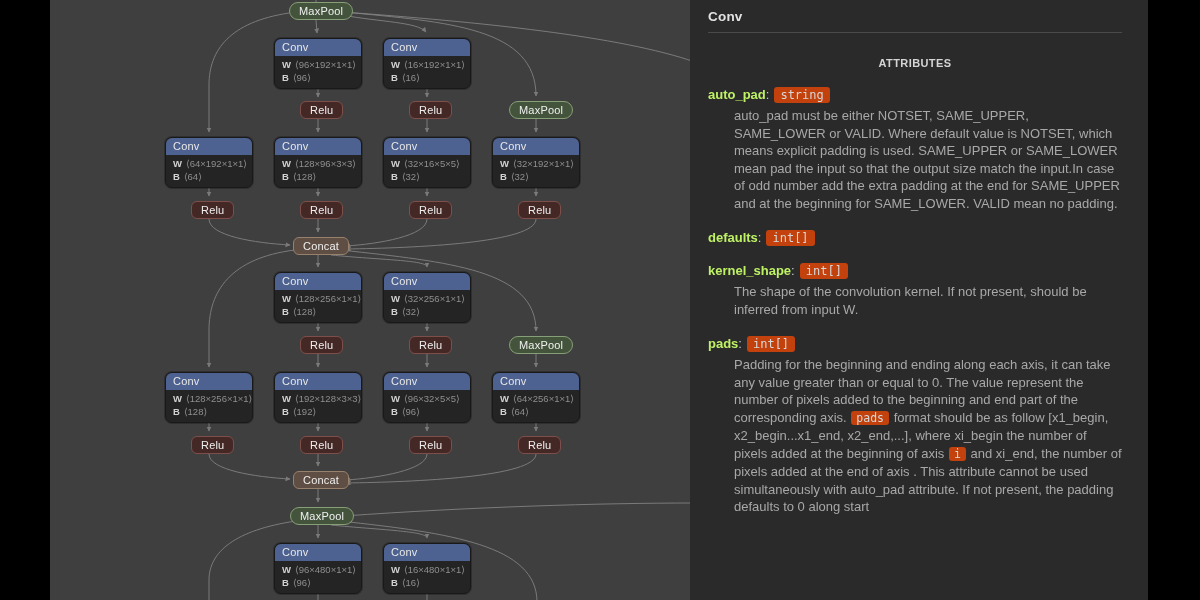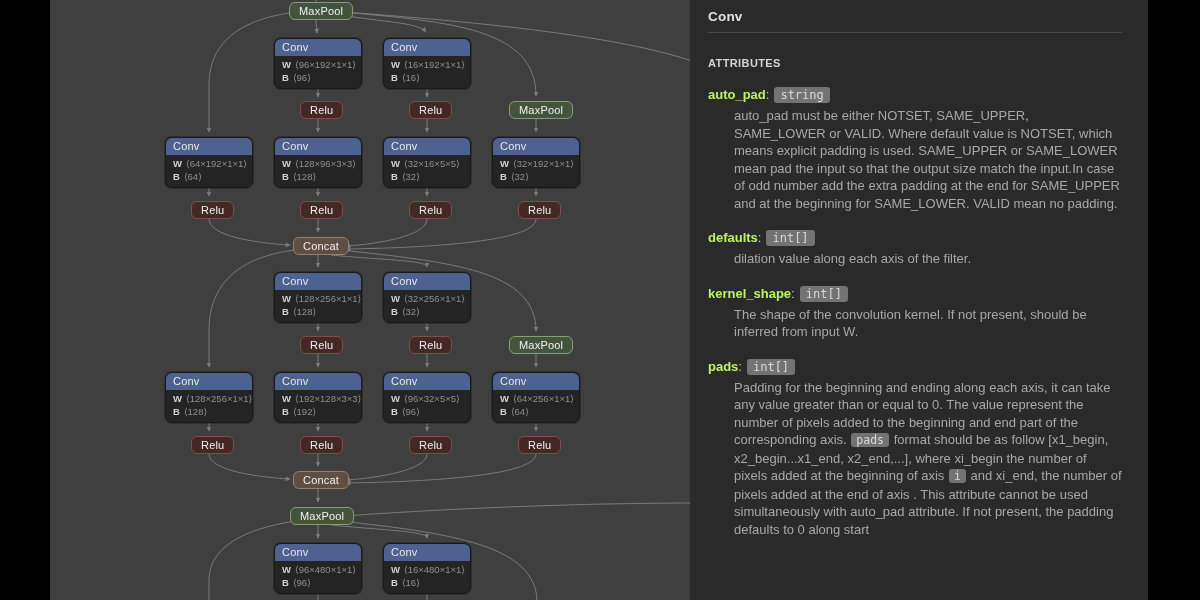--- a/index.html
+++ b/index.html
@@ -13,38 +13,38 @@
   .gnode{position:absolute;box-sizing:border-box;cursor:default;}
   .gnode.conv{border-radius:7px;overflow:hidden;border:1px solid #191919;
     background:var(--node-body,#242424);box-shadow:0 0 0 1px rgba(0,0,0,.25);}
   .gnode.conv .hdr{background:var(--conv-header,#4d6290);color:#e8e8e8;
     font-size:11px;line-height:17px;padding:0 7px;letter-spacing:.2px;}
   .gnode.conv .bdy{padding:2px 7px 4px 7px;}
   .gnode.conv .prow{font-size:9.5px;line-height:13px;color:#8f8f8f;white-space:nowrap;}
   .gnode.conv .prow b{color:#d2d2d2;font-weight:bold;margin-right:4px;}
   .gnode.small{border-radius:6px;border:1px solid;font-size:11px;line-height:16px;
     padding:0 9px;color:#efefef;white-space:nowrap;letter-spacing:.2px;}
-  .gnode.maxpool{background:var(--maxpool-fill,#44543c);border-color:var(--maxpool-border,#879f77);}
+  .gnode.maxpool{background:var(--maxpool-fill,#44543c);border-color:var(--maxpool-border,#879f77);border-radius:9px;}
   .gnode.relu{background:var(--relu-fill,#442826);border-color:var(--relu-border,#7e4f4a);}
   .gnode.concat{background:var(--concat-fill,#5f4e44);border-color:var(--concat-border,#97806c);}
 
   
   .sidebar{position:absolute;left:690px;top:0;width:458px;height:600px;
     background:var(--panel-bg,#2a2a2b);overflow:hidden;box-sizing:border-box;
     padding:9px 26px 0 18px;color:#b2b2b2;}
   .doc-title{font-size:13.5px;font-weight:bold;color:#e2e2e2;margin:0;letter-spacing:.2px;}
   .rule{border-top:1px solid #4a4a4a;margin-top:8px;}
   .doc-summary{font-size:13px;line-height:17.5px;color:#b0b0b0;margin:16px 0 0 0;}
   .attrs-heading{font-size:11px;font-weight:bold;color:#d4d4d4;letter-spacing:.4px;
-    margin:24px 0 0 0;}
+    margin:24px 0 0 0;text-align:center;}
   .attr{margin-top:18px;}
   .attr-name{font-size:13px;color:#c9c9c9;}
   .attr-name b{color:#bef264;}
   .chip{font-family:"DejaVu Sans Mono","Liberation Mono",monospace;font-size:12px;
-    background:#737373;color:#d8d8d8;border-radius:3px;padding:1px 6px;margin-left:5px;}
+    background:#c2410c;color:#d8d8d8;border-radius:3px;padding:1px 6px;margin-left:5px;}
   .attr-desc{margin:5px 0 0 26px;font-size:13px;line-height:17.5px;color:#a8a8a8;}
   .attr-desc .chip{margin:0 1px;padding:0 5px;font-size:11.5px;}
 </style>
 </head>
 <body>
 
 <div class="stage">
 
   <div class="graph-pane" id="graph-pane">
     <svg id="edge-layer" width="640" height="610">
@@ -221,21 +221,20 @@
     <h1 class="doc-title">Conv</h1>
     <div class="rule"></div>
     <h2 class="attrs-heading">ATTRIBUTES</h2>
     <div id="attrs">
         <div class="attr">
           <div class="attr-name"><b>auto_pad</b>:<span class="chip">string</span></div>
           <div class="attr-desc">auto_pad must be either NOTSET, SAME_UPPER, SAME_LOWER or VALID. Where default value is NOTSET, which means explicit padding is used. SAME_UPPER or SAME_LOWER mean pad the input so that the output size match the input.In case of odd number add the extra padding at the end for SAME_UPPER and at the beginning for SAME_LOWER. VALID mean no padding.</div>
         </div>
         <div class="attr">
           <div class="attr-name"><b>defaults</b>:<span class="chip">int[]</span></div>
-          <div class="attr-desc">dilation value along each axis of the filter.</div>
         </div>
         <div class="attr">
           <div class="attr-name"><b>kernel_shape</b>:<span class="chip">int[]</span></div>
           <div class="attr-desc">The shape of the convolution kernel. If not present, should be inferred from input W.</div>
         </div>
         <div class="attr">
           <div class="attr-name"><b>pads</b>:<span class="chip">int[]</span></div>
           <div class="attr-desc">Padding for the beginning and ending along each axis, it can take any value greater than or equal to 0. The value represent the number of pixels added to the beginning and end part of the corresponding axis. <span class="chip">pads</span> format should be as follow [x1_begin, x2_begin...x1_end, x2_end,...], where xi_begin the number of pixels added at the beginning of axis <span class="chip">i</span> and xi_end, the number of pixels added at the end of axis  . This attribute cannot be used simultaneously with auto_pad attribute. If not present, the padding defaults to 0 along start</div>
         </div>
       </div>

